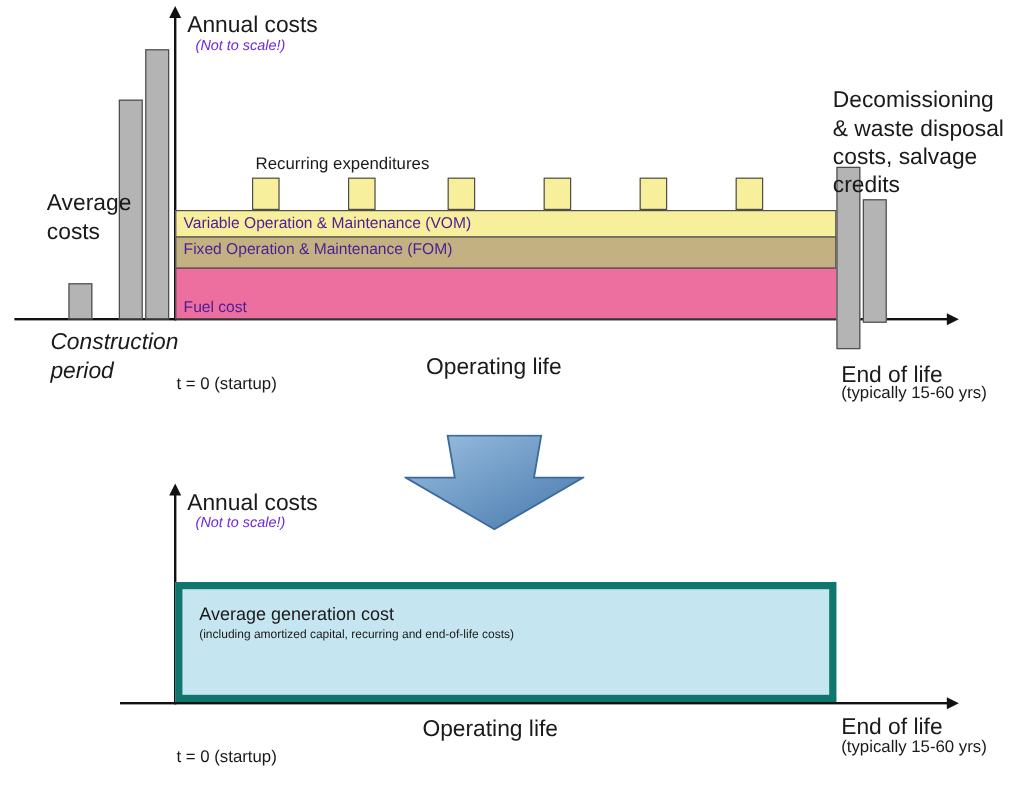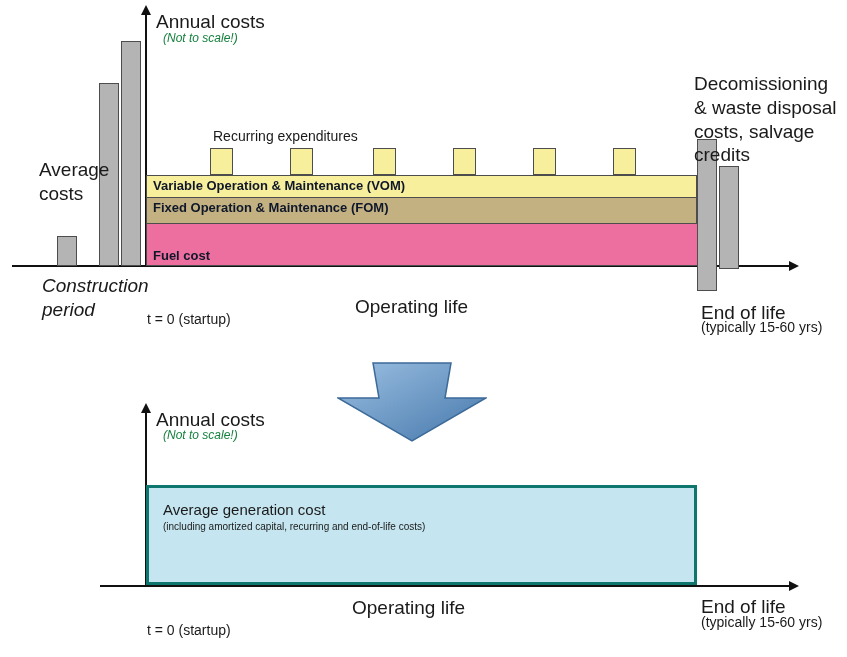--- a/index.html
+++ b/index.html
@@ -5,27 +5,27 @@
   * { margin:0; padding:0; box-sizing:border-box; }
   html,body { background:#ffffff; }
   body { font-family:"Liberation Sans", sans-serif; color:#1a1a1a; }
   .canvas { position:relative; width:847px; height:657px; background:#fff; overflow:hidden; }
   .abs { position:absolute; }
   .hline { height:2px; background:#111; }
   .vline { width:2px; background:#111; }
   .arrow-right { width:0; height:0; border-top:5px solid transparent; border-bottom:5px solid transparent; border-left:10px solid #111; }
   .arrow-up { width:0; height:0; border-left:5px solid transparent; border-right:5px solid transparent; border-bottom:10px solid #111; }
   .bar { background:var(--bar_gray); border:1px solid #4d4d4d; }
-  .band { border:1px solid #4d4d4d; font-size:13px; color:#0f172a;font-weight:bold; }
+  .band { border:1px solid #4d4d4d; font-size:13px; color:#4c1d95; }
   .lbl { font-size:19px; line-height:1.25; }
   .small { font-size:14px; }
-  .note { font-style:italic; font-size:12px; color:#15803d; }
+  .note { font-style:italic; font-size:12px; color:#6d28d9; }
   .band-label { padding:2px 6px; display:block; }
   .fuel-band { display:flex; align-items:flex-end; }
-  .avg-box { background:var(--avg_blue); border:3px solid #0f766e; }
+  .avg-box { background:var(--avg_blue); border:6px solid #0f766e; }
   .avg-title { font-size:15px; }
   .avg-sub { font-size:10px; margin-top:3px; }
 </style>
 </head>
 <body>
 
 <div class="canvas">
 
   <div class="abs vline" style="left:145px; top:14px; height:253px;"></div>
   <div class="abs arrow-up" style="left:141px; top:5px;"></div>

